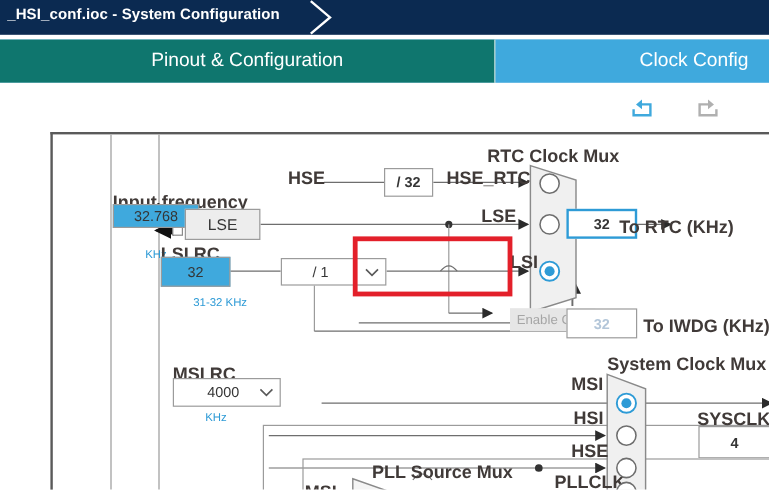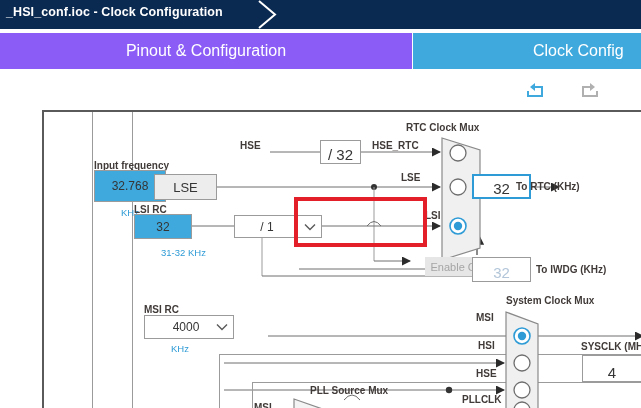--- a/index.html
+++ b/index.html
@@ -27,21 +27,21 @@
   
   .tabstrip{
     position:absolute;left:0;top:33px;width:641px;height:36px;
     background:#3fa9dd;
   }
   .tab{
     position:absolute;top:0;height:36px;
     display:flex;align-items:center;justify-content:center;
     color:#ffffff;font-size:16px;font-weight:normal;white-space:nowrap;
   }
-  .tab-a{left:0px;width:412px;background:#8b5cf6;border-right:1px solid #ffffff;}
+  .tab-a{left:0px;width:412px;background:#0f766e;border-right:1px solid #ffffff;}
   .tab-b{left:413px;width:228px;background:#3fa9dd;justify-content:flex-start;padding-left:120px;box-sizing:border-box;}
 
   
   .toolbar{position:absolute;left:0;top:69px;width:641px;height:33px;background:#ffffff;}
   .tb-btn{position:absolute;top:80px;width:24px;height:20px;}
   .tb-undo{left:524px;}
   .tb-redo{left:578px;}
 
   
   .panel{
@@ -49,34 +49,34 @@
     width:599px;height:298px;
     background:#ffffff;
     border-top:2px solid #5a5a5a;
     border-left:2px solid #5a5a5a;
     box-sizing:border-box;
     overflow:hidden;
   }
   .canvas{position:absolute;left:0;top:0;width:599px;height:298px;}
 
   
-  .lbl{position:absolute;font-size:10px;color:#403a38;white-space:nowrap;font-weight:bold;}
+  .lbl{position:absolute;font-size:15px;color:#403a38;white-space:nowrap;font-weight:bold;}
   .unit{position:absolute;font-size:9.5px;color:#2e9bd6;white-space:nowrap;margin-left:27px;}
 
   .vline{position:absolute;background:#9b9b9b;width:1px;}
 
   .blue-field{
     position:absolute;background:#3fa9dd;border:1px solid #9b9b9b;
     box-sizing:border-box;display:flex;align-items:center;justify-content:center;
     color:#353535;font-size:12px;
   }
   .white-field{
     position:absolute;background:#ffffff;border:1px solid #9b9b9b;
-    box-sizing:border-box;display:flex;align-items:flex-end;justify-content:center;
-    color:#353535;font-size:15px;
+    box-sizing:border-box;display:flex;align-items:center;justify-content:center;
+    color:#353535;font-size:12px;font-weight:bold;
   }
   .white-field.sel{border:2px solid #2e9bd6;}
   .white-field.dim{color:#b3c6d9;}
   .gray-box{
     position:absolute;background:#ededed;border:1px solid #9b9b9b;
     box-sizing:border-box;display:flex;align-items:center;justify-content:center;
     color:#353535;font-size:13px;
   }
   .combo{
     position:absolute;background:#ffffff;border:1px solid #9b9b9b;
@@ -97,21 +97,21 @@
     background:transparent;pointer-events:none;
   }
   svg{display:block;overflow:visible;}
 </style>
 </head>
 <body>
 
 <div id="app">
 
   <div class="titlebar">
-    <div class="tb-text">_HSI_conf.ioc - Clock Configuration</div>
+    <div class="tb-text">_HSI_conf.ioc - System Configuration</div>
     <svg class="tb-arrow" viewBox="0 0 46 29" width="46" height="29">
       <path d="M1 1 L17 14.5 L1 28" fill="none" stroke="#ffffff" stroke-width="2"></path>
     </svg>
   </div>
 
   <div class="tabstrip">
     <div class="tab tab-a">
       <span>Pinout &amp; Configuration</span>
     </div>
     <div class="tab tab-b">
@@ -185,21 +185,21 @@
 
         <line x1="0" y1="224" x2="0" y2="224" stroke="#6e6e6e" stroke-width="1"></line>
         <line x1="180" y1="251" x2="460" y2="251" stroke="#6e6e6e" stroke-width="1" marker-end="url(#ar)"></line>
         <line x1="180" y1="278" x2="460" y2="278" stroke="#6e6e6e" stroke-width="1" marker-end="url(#ar)"></line>
         <circle cx="405" cy="278" r="3.2" fill="#333"></circle>
 
         <path d="M300,288 q8,-10 16,0" fill="none" stroke="#6e6e6e" stroke-width="1"></path>
       </svg>
 
       <div class="lbl" style="left:50px;top:48px;">Input frequency</div>
-      <div class="blue-field" style="left:50px;top:58px;width:72px;height:32px;">
+      <div class="blue-field" style="left:50px;top:58px;width:72px;height:20px;">
         <span>32.768</span>
       </div>
       <div class="unit" style="left:50px;top:95px;">KHz</div>
 
       <div class="gray-box" style="left:110px;top:62px;width:63px;height:26px;">
         <span>LSE</span>
       </div>
 
       <div class="lbl" style="left:90px;top:92px;">LSI RC</div>
       <div class="blue-field" style="left:90px;top:102px;width:58px;height:25px;">

